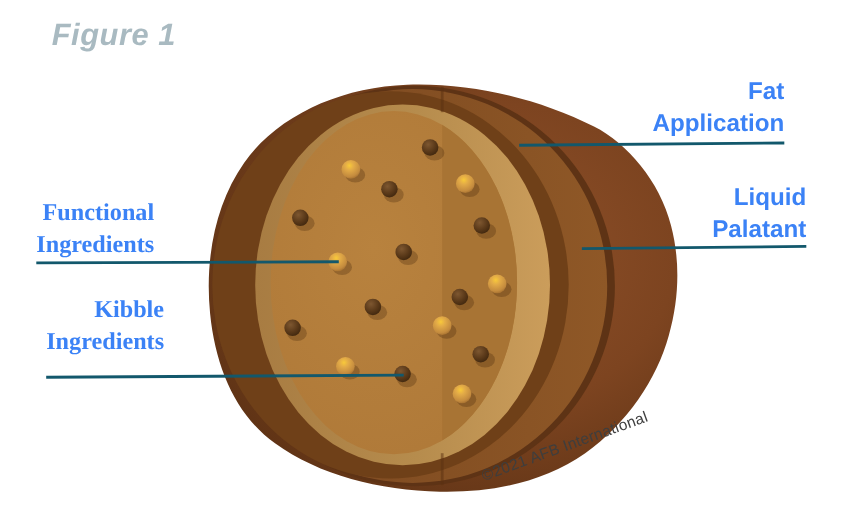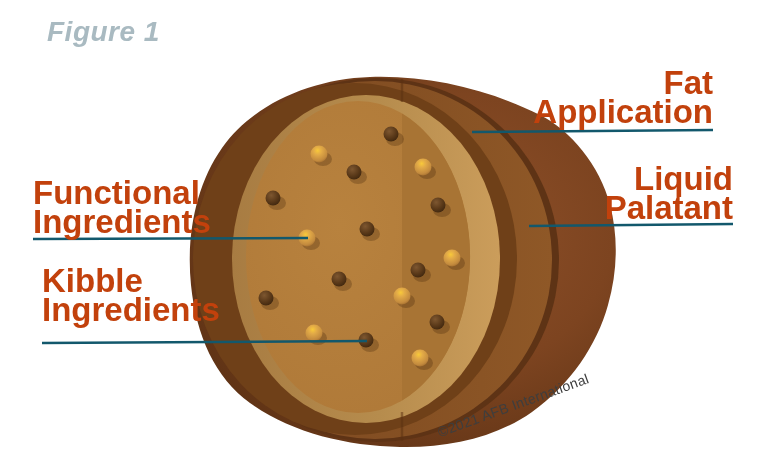--- a/index.html
+++ b/index.html
@@ -17,28 +17,28 @@
     top: 16px;
     font-size: 28px;
     font-weight: 700;
     font-style: italic;
     color: #a9bac1;
     letter-spacing: 0.5px;
     margin-left: 14px;
   }
   .callout {
     position: absolute;
-    font-size: 33px;
+    font-size: 22px;
     font-weight: 700;
     line-height: 29px;
-    color: #c2410c;
+    color: #3b82f6;
     white-space: pre-line;
   }
   .callout.right { text-align: right; }
-  .callout.left  { text-align: left; }
+  .callout.left  { text-align: right; font-family: Liberation Serif, serif; }
   #callout-fat         { top: 68px;  right: 55px; }
   #callout-liquid      { top: 164px; right: 35px; }
   #callout-functional  { top: 178px; left: 33px; }
   #callout-kibble      { top: 266px; left: 42px; }
   #kibble-svg { position: absolute; left: 0; top: 0; }
   #copyright {
     position: absolute;
     left: 441px;
     top: 424px;
     height: 16px;

